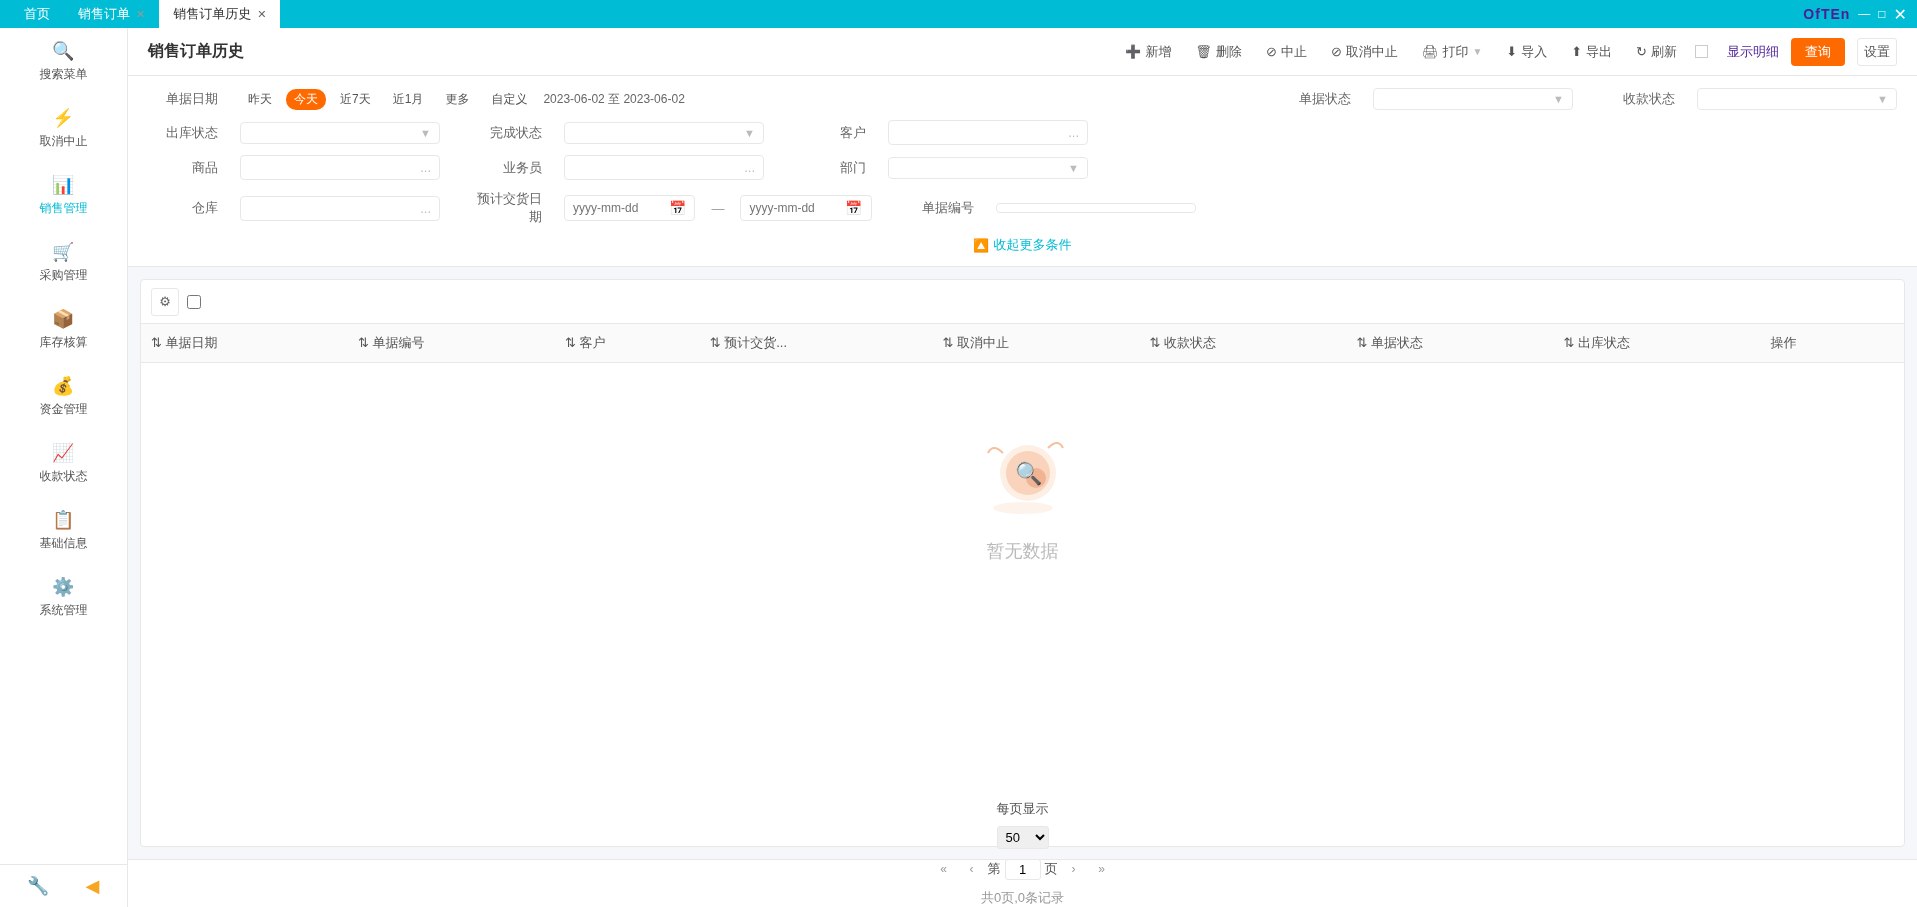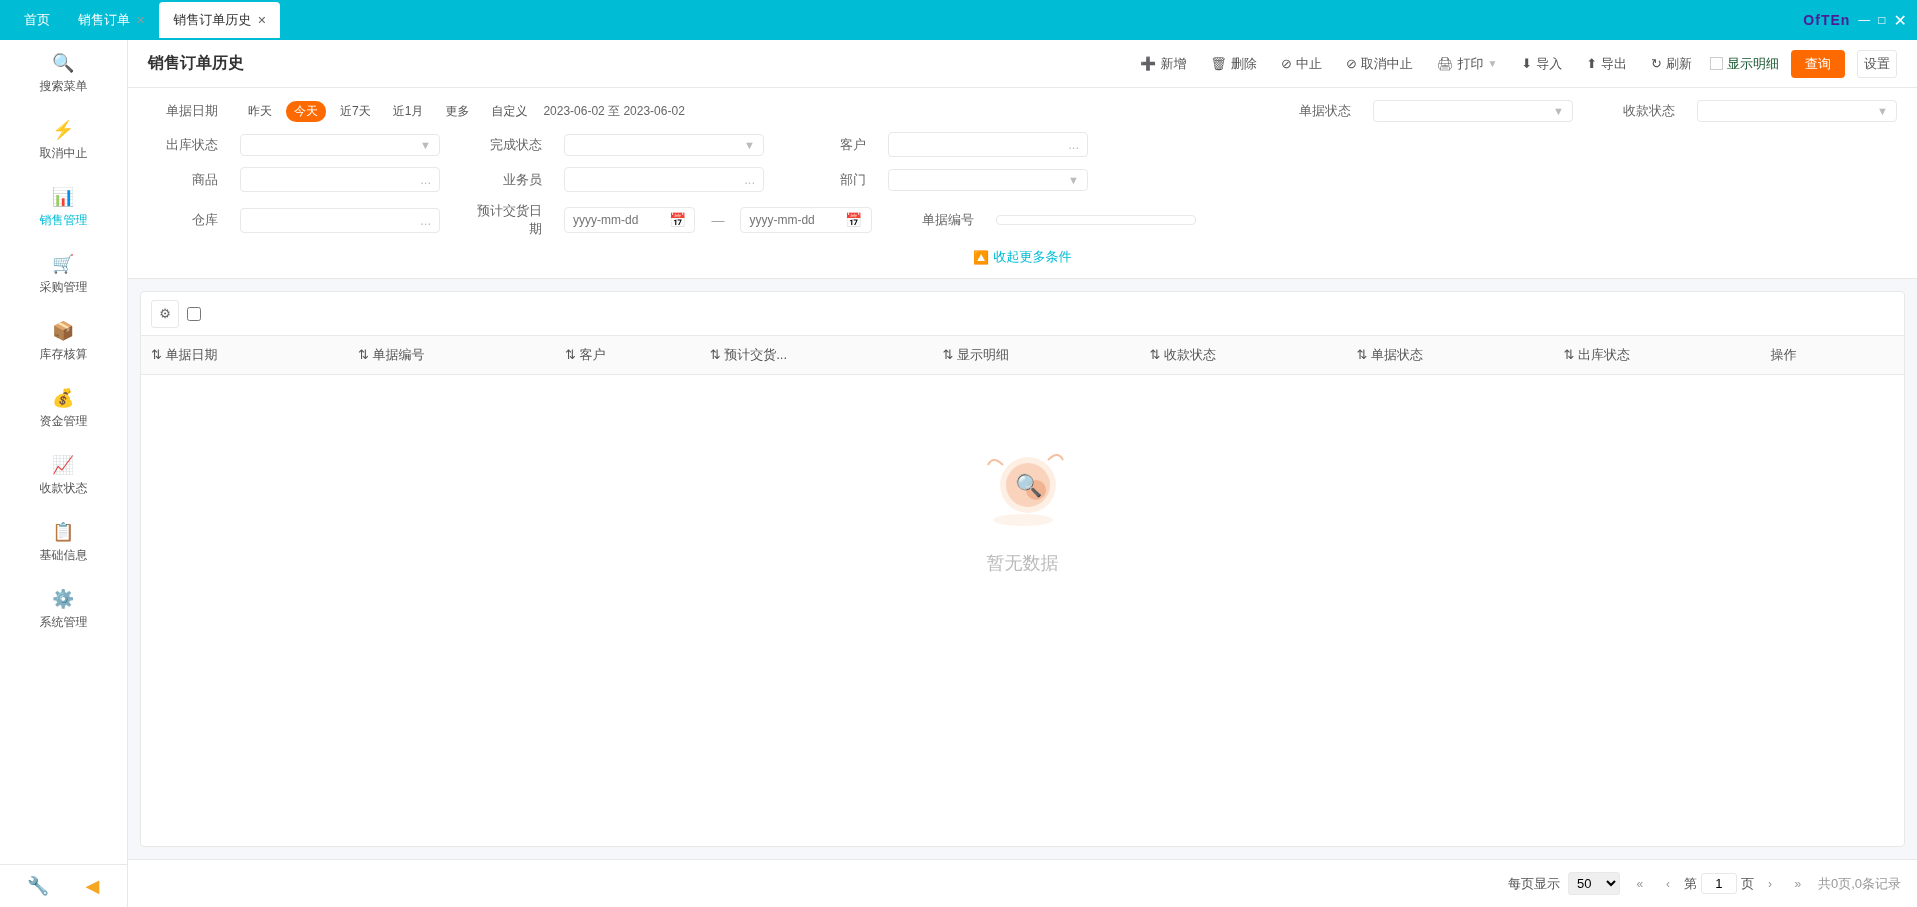--- a/index.html
+++ b/index.html
@@ -1,19 +1,19 @@
 <!DOCTYPE html>
 <html><head>
   <meta charset="utf-8">
   <style>
     * { box-sizing: border-box; margin: 0; padding: 0; }
     body { font-family: "Microsoft YaHei", "PingFang SC", sans-serif; font-size: 13px; background: #f5f5f5; display: flex; flex-direction: column; height: 100vh; overflow: hidden; }
 
     
-    .top-bar { background: #00bcd4; height: 40px; display: flex; align-items: center; padding: 0 10px; gap: 0; flex-shrink: 0; }
+    .top-bar { background: #00bcd4; height: 28px; display: flex; align-items: center; padding: 0 10px; gap: 0; flex-shrink: 0; }
     .tab-item { height: 36px; display: flex; align-items: center; padding: 0 14px; font-size: 13px; color: #fff; cursor: pointer; position: relative; gap: 6px; }
     .tab-item.active { background: #fff; color: #333; border-radius: 4px 4px 0 0; }
     .tab-item .close-icon { font-size: 11px; color: #999; cursor: pointer; }
     .tab-item.active .close-icon { color: #666; }
     .top-right { margin-left: auto; display: flex; align-items: center; gap: 8px; color: #fff; font-size: 12px; }
     .brand-text { font-size: 14px; font-weight: bold; color: #4c1d95; letter-spacing: 1px; }
 
     
     .main-layout { display: flex; flex: 1; overflow: hidden; }
 
@@ -25,21 +25,21 @@
     .sidebar-bottom { margin-top: auto; padding: 10px; display: flex; justify-content: space-around; border-top: 1px solid #e8e8e8; }
     .sidebar-bottom-icon { font-size: 18px; color: #f5a623; cursor: pointer; }
 
     
     .content { flex: 1; display: flex; flex-direction: column; overflow: hidden; background: #f5f7fa; }
     .page-header { background: #fff; padding: 0 20px; height: 48px; display: flex; align-items: center; border-bottom: 1px solid #e8e8e8; }
     .page-title { font-size: 16px; font-weight: bold; color: #333; flex: 1; }
     .toolbar { display: flex; align-items: center; gap: 12px; }
     .toolbar-btn { display: flex; align-items: center; gap: 4px; font-size: 13px; color: #555; cursor: pointer; padding: 4px 6px; border-radius: 3px; }
     .toolbar-btn.primary { background: #ff6a00; color: #fff; border-radius: 4px; padding: 5px 14px; }
-    .display-toggle { display: flex; align-items: center; gap: 4px; font-size: 13px; color: #14532d; }
+    .display-toggle { display: flex; align-items: center; gap: 19px; font-size: 13px; color: #4c1d95; }
     .checkbox-sm { width: 13px; height: 13px; border: 1px solid #ccc; display: inline-block; cursor: pointer; }
 
     
     .filter-area { background: #fff; padding: 12px 20px; border-bottom: 1px solid #e8e8e8; }
     .filter-row { display: flex; align-items: center; margin-bottom: 10px; gap: 12px; }
     .filter-label { width: 80px; color: #666; font-size: 13px; text-align: right; padding-right: 10px; flex-shrink: 0; }
     .filter-content { display: flex; align-items: center; flex: 1; gap: 8px; }
     .date-filter { display: flex; align-items: center; gap: 6px; }
     .date-btn { padding: 2px 8px; font-size: 12px; cursor: pointer; color: #555; border-radius: 3px; }
     .date-btn.active { background: #ff6a00; color: #fff; border-radius: 10px; }
@@ -63,21 +63,21 @@
     thead tr { background: #fafafa; }
     th { padding: 10px 10px; text-align: left; font-size: 13px; font-weight: normal; color: #555; border-bottom: 1px solid #e8e8e8; white-space: nowrap; cursor: pointer; }
 
     
     .empty-state { flex: 1; display: flex; flex-direction: column; align-items: center; justify-content: center; padding: 60px 0; }
     .empty-icon { width: 100px; height: 100px; position: relative; }
     .empty-icon svg { width: 100px; height: 100px; }
     .empty-text { color: #bbb; font-size: 18px; margin-top: 16px; }
 
     
-    .pagination { height: 48px; display: flex; align-items: center; justify-content: flex-end; padding: 0 16px; border-top: 1px solid #e8e8e8; gap: 8px; font-size: 13px; color: #555; background: #fff; flex-shrink: 0; }
+    .pagination { height: 48px; display: flex; align-items: center; justify-content: flex-end; padding: 0 16px; border-top: 1px solid #e8e8e8; gap: 8px; font-size: 13px; color: #555; background: #fff; flex-shrink: 0; flex-direction: column; }
     .page-size-select { display: flex; align-items: center; gap: 4px; }
     .page-size-select select { border: 1px solid #e8e8e8; border-radius: 3px; padding: 2px 4px; font-size: 13px; }
     .page-nav { display: flex; align-items: center; gap: 4px; }
     .page-nav-btn { width: 24px; height: 24px; display: flex; align-items: center; justify-content: center; cursor: pointer; color: #999; font-size: 12px; }
     .page-input { border: 1px solid #e8e8e8; border-radius: 3px; width: 36px; text-align: center; padding: 2px 4px; font-size: 13px; }
     .total-text { color: #999; }
   </style>
 </head>
 <body>
 
@@ -302,21 +302,21 @@
               <th>
                 <span>⇅ 单据编号</span>
               </th>
               <th>
                 <span>⇅ 客户</span>
               </th>
               <th>
                 <span>⇅ 预计交货...</span>
               </th>
               <th>
-                <span>⇅ 显示明细</span>
+                <span>⇅ 取消中止</span>
               </th>
               <th>
                 <span>⇅ 收款状态</span>
               </th>
               <th>
                 <span>⇅ 单据状态</span>
               </th>
               <th>
                 <span>⇅ 出库状态</span>
               </th>

